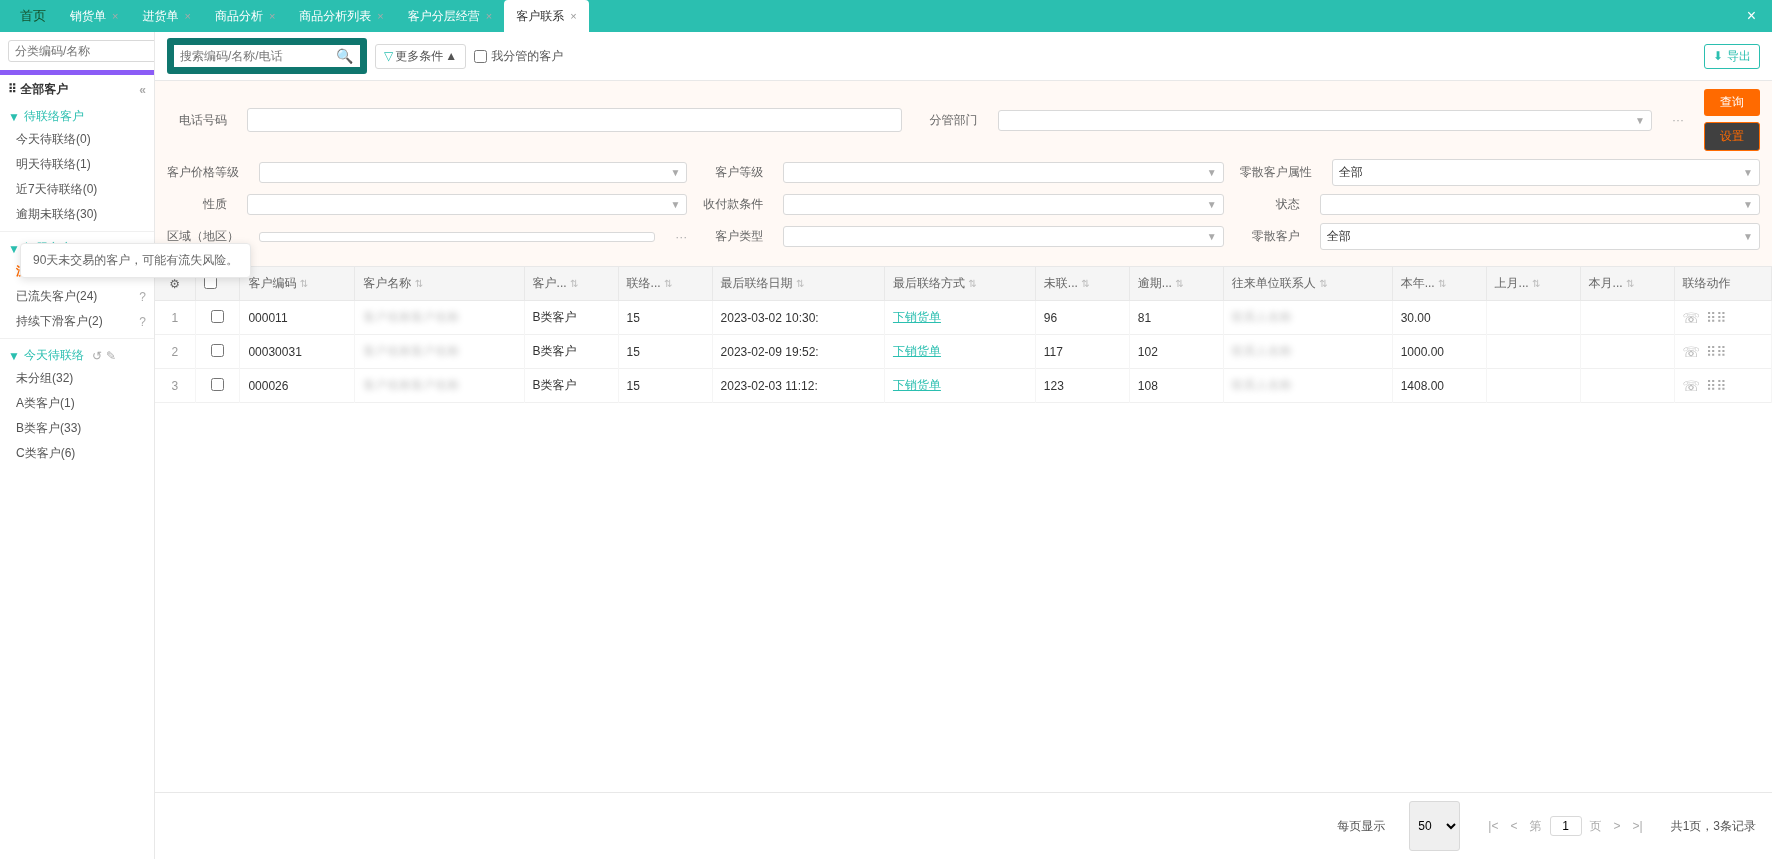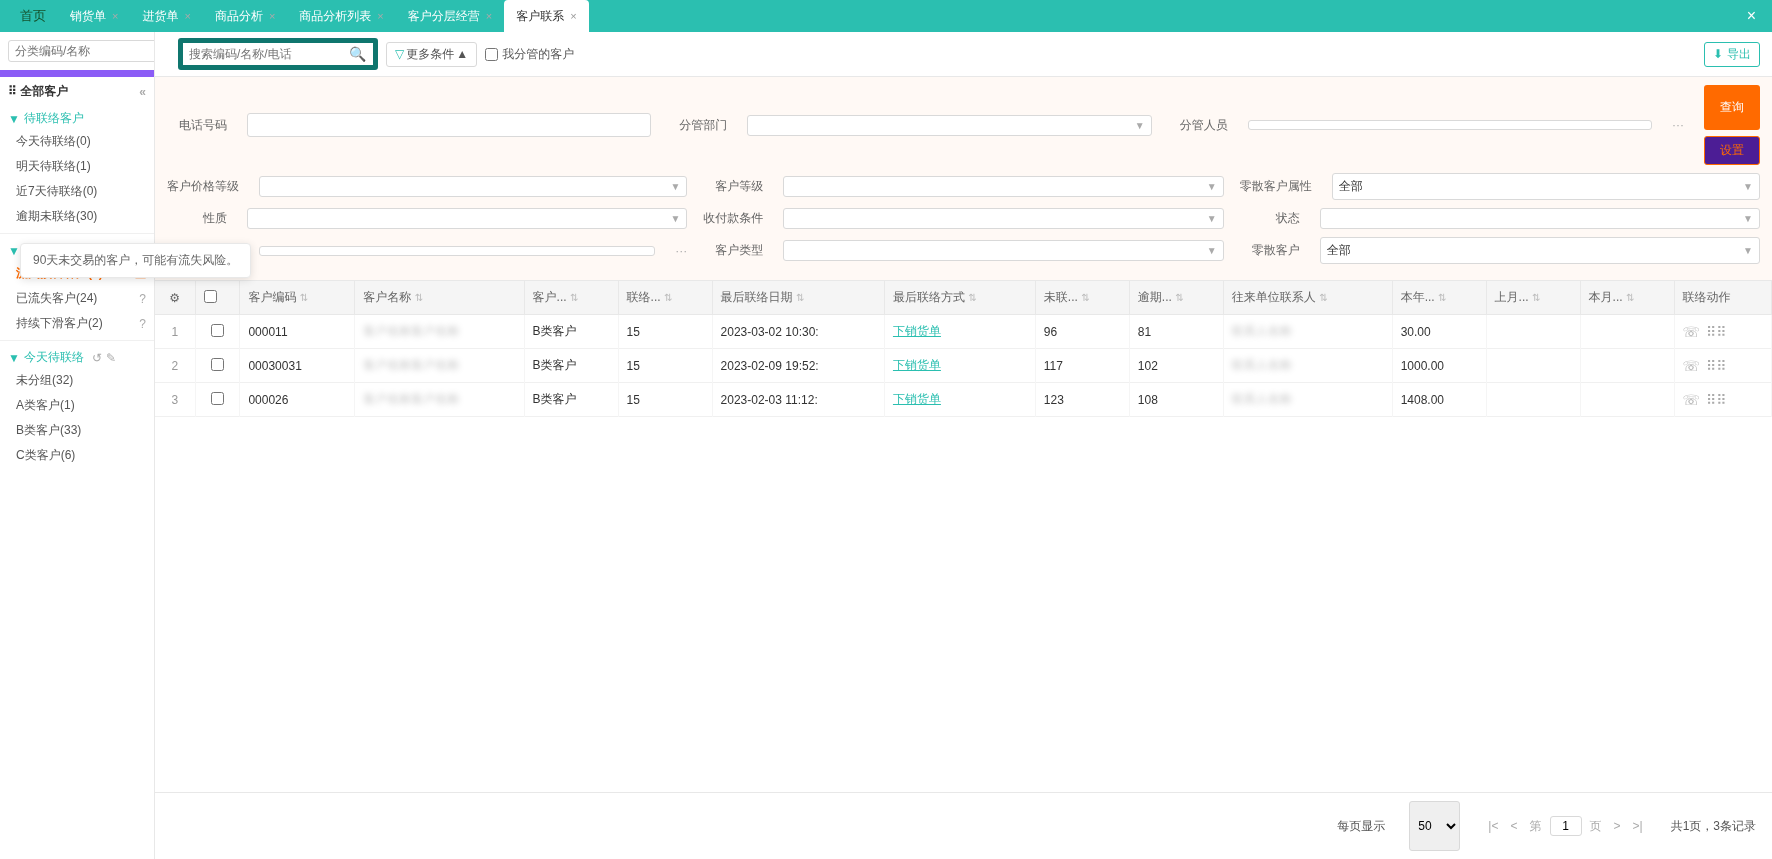--- a/index.html
+++ b/index.html
@@ -64,21 +64,21 @@
       border-right: 1px solid #e8e8e8;
       display: flex;
       flex-direction: column;
       overflow-y: auto;
       flex-shrink: 0;
     }
     .sidebar-search {
       display: flex;
       align-items: flex-start;
       padding: 8px;
-      border-bottom: 7px solid #8b5cf6;
+      border-bottom: 5px solid #8b5cf6;
       gap: 4px;
     }
     .sidebar-search input {
       flex: 1;
       border: 1px solid #d9d9d9;
       border-radius: 3px;
       padding: 3px 6px;
       font-size: 12px;
       outline: none;
     }
@@ -146,25 +146,24 @@
       display: flex;
       align-items: center;
       padding: 6px 12px;
       background: #fff;
       border-bottom: 1px solid #e8e8e8;
       gap: 8px;
     }
     .filter-bar .search-input-wrap {
       display: flex;
       align-items: center;
-      border: 5px solid #0f766e;
+      border: 7px solid #0f766e;
       border-radius: 3px;
       padding: 3px 6px;
       width: 200px;
-      margin-left: 11px;
     }
     .filter-bar .search-input-wrap input {
       border: none;
       outline: none;
       font-size: 12px;
       width: 160px;
     }
     .filter-bar .search-icon { color: #ff6a00; font-size: 14px; cursor: pointer; }
     .filter-bar .more-btn {
       display: flex;
@@ -234,26 +233,26 @@
       justify-content: space-between;
       cursor: pointer;
       min-width: 0;
     }
     .filter-field .select-box .arrow { color: #aaa; font-size: 10px; }
     .btn-query {
       background: #ff6a00;
       color: #fff;
       border: none;
       border-radius: 3px;
-      padding: 14px 16px;
+      padding: 5px 16px;
       cursor: pointer;
       font-size: 12px;
     }
     .btn-settings {
-      background: #4c1d95;
+      background: #404040;
       color: #ff6a00;
       border: 1px solid #ff6a00;
       border-radius: 3px;
       padding: 5px 12px;
       cursor: pointer;
       font-size: 12px;
     }
     .filter-more-btn {
       color: #aaa;
       cursor: pointer;
@@ -498,26 +497,20 @@
       <div class="filter-row">
         <div class="filter-field">
           <label>电话号码</label>
           <input type="text" style="">
         </div>
         <div class="filter-field">
           <label>分管部门</label>
           <div class="select-box">
             <span></span>
               <span class="arrow">▼</span>
-          </div>
-        </div>
-        <div class="filter-field">
-          <label>分管人员</label>
-          <div class="select-box">
-            <span></span>
           </div>
         </div>
         <span class="filter-more-btn">···</span>
         <div style="display:flex;flex-direction:column;gap:6px;align-self:flex-end;">
           <button class="btn-query">查询</button>
           <button class="btn-settings">设置</button>
         </div>
       </div>
       <div class="filter-row">
         <div class="filter-field">

